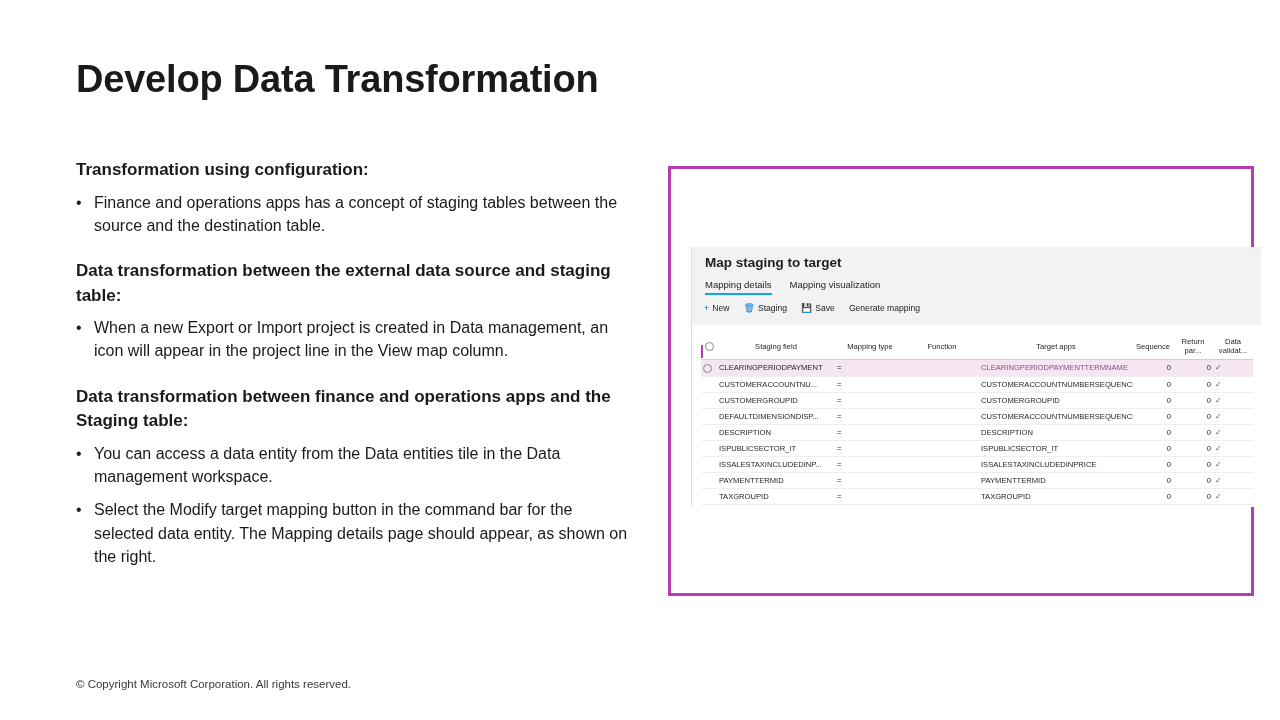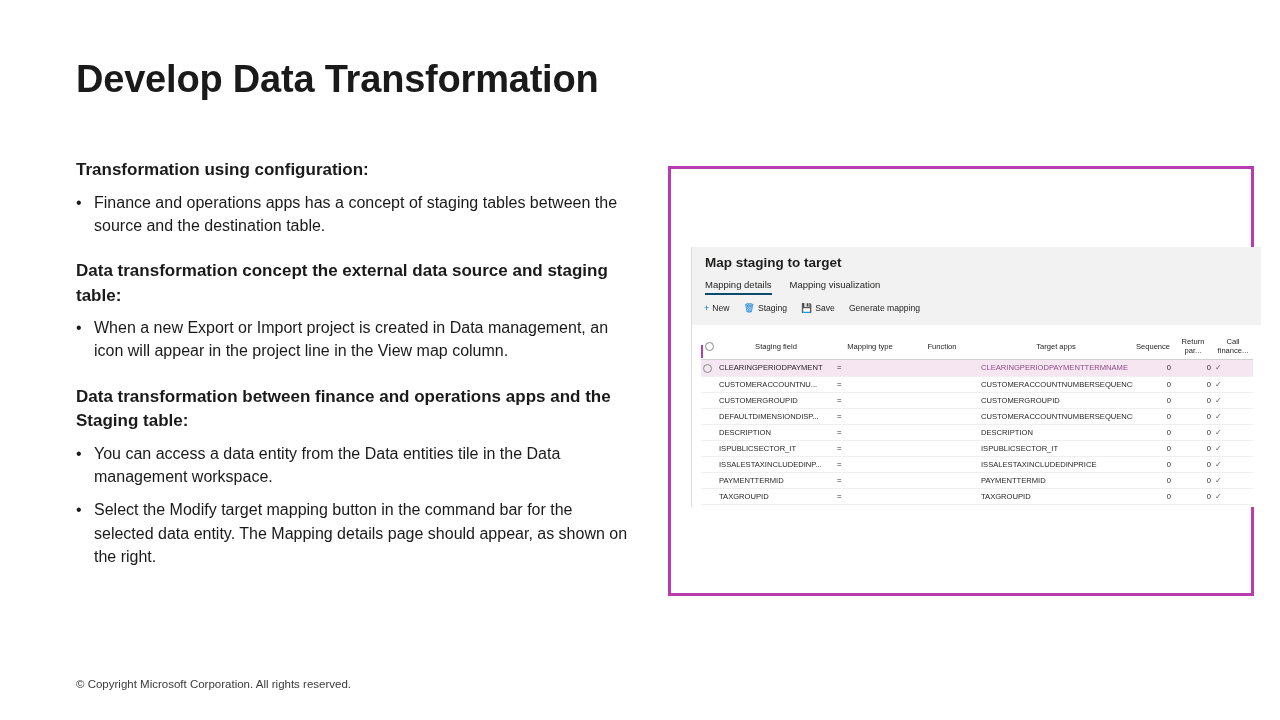--- a/index.html
+++ b/index.html
@@ -128,21 +128,21 @@
     top: 32px;
     display: flex;
     gap: 18px;
     font-size: 9.5px;
     color: #201f1e;
   }
   .tab {
     padding-bottom: 3px;
   }
   .tab.active {
-    border-bottom: 2px solid #0c4a6e;
+    border-bottom: 2px solid #0ea5e9;
     font-weight: normal;
   }
   .cmdbar {
     position: absolute;
     left: 13px;
     top: 56px;
     display: flex;
     gap: 14px;
     font-size: 8.6px;
     color: #201f1e;
@@ -228,21 +228,21 @@
   <div class="slide-title">Develop Data Transformation</div>
 
   <div class="body-col">
 
     <div class="sub-head">Transformation using configuration:</div>
     <div class="bullet">
       <span class="dot">•</span>
       <span class="btxt">Finance and operations apps has a concept of staging tables between the source and the destination table.</span>
     </div>
 
-    <div class="sub-head spaced">Data transformation concept the external data source and staging table:</div>
+    <div class="sub-head spaced">Data transformation between the external data source and staging table:</div>
     <div class="bullet">
       <span class="dot">•</span>
       <span class="btxt">When a new Export or Import project is created in Data management, an icon will appear in the project line in the View map column.</span>
     </div>
 
     <div class="sub-head spaced">Data transformation between finance and operations apps and the Staging table:</div>
     <div class="bullet">
       <span class="dot">•</span>
       <span class="btxt">You can access a data entity from the Data entities tile in the Data management workspace.</span>
     </div>
@@ -300,21 +300,21 @@
         </colgroup>
         <thead>
           <tr>
             <th><span class="radio"></span></th>
             <th>Staging field</th>
             <th>Mapping type</th>
             <th>Function</th>
             <th>Target apps</th>
             <th class="col-num">Sequence</th>
             <th class="col-num">Return par...</th>
-            <th>Call finance...</th>
+            <th>Data validat...</th>
           </tr>
         </thead>
         <tbody>
           <tr class="selected">
             <td><span class="radio"></span></td>
             <td>CLEARINGPERIODPAYMENT</td>
             <td>=</td>
             <td></td>
             <td class="tgt">CLEARINGPERIODPAYMENTTERMNAME</td>
             <td class="col-num">0</td>

